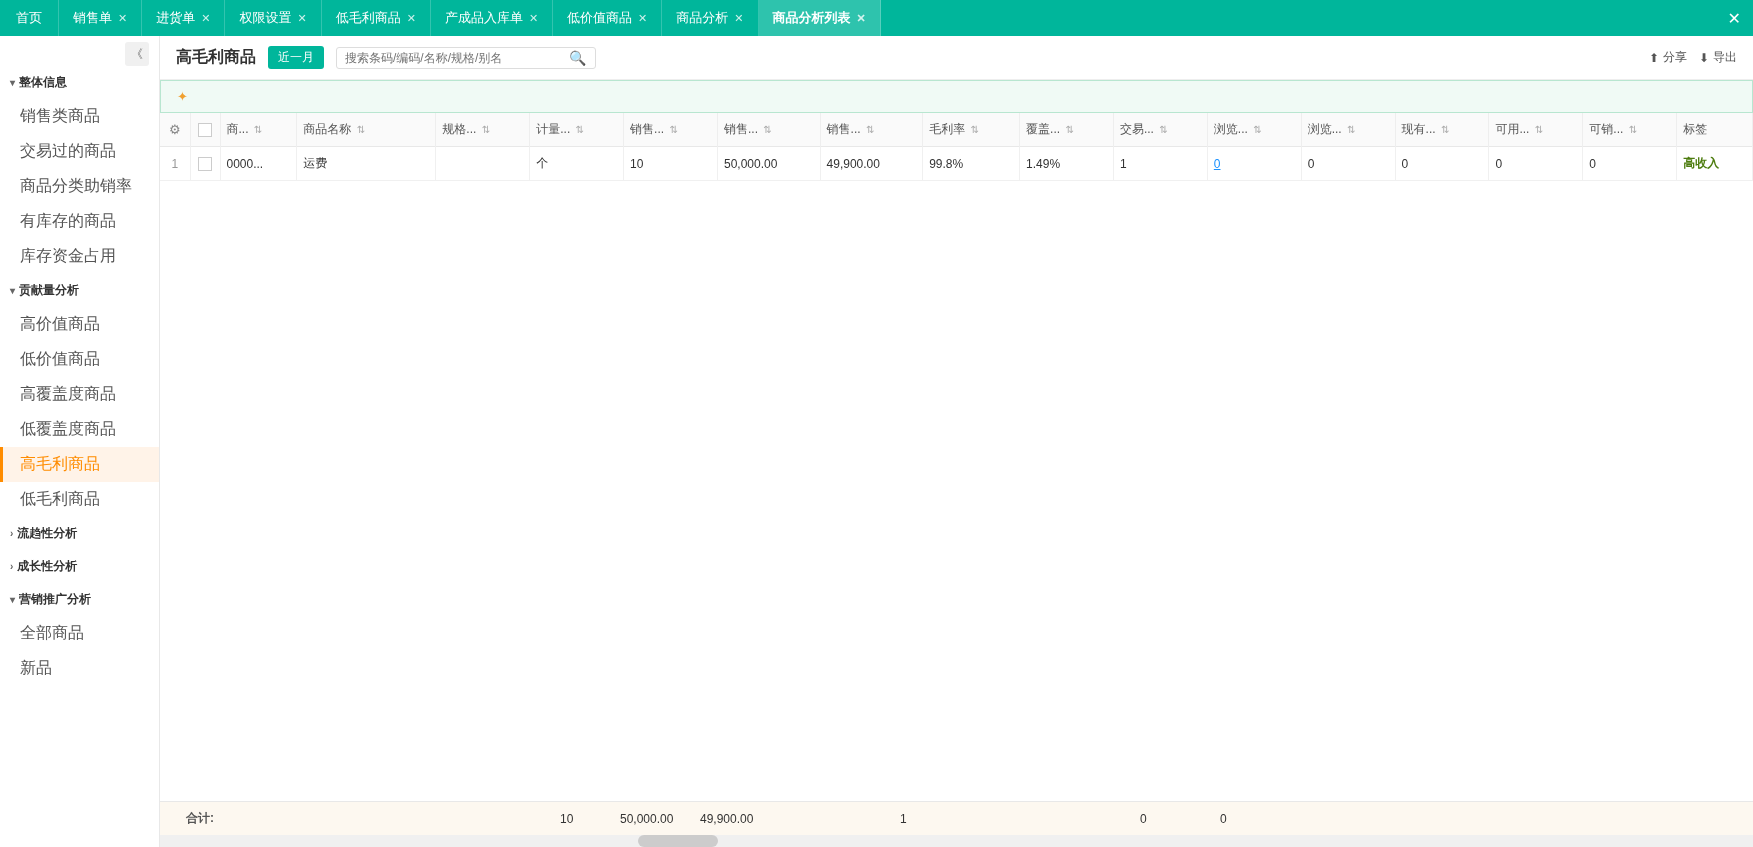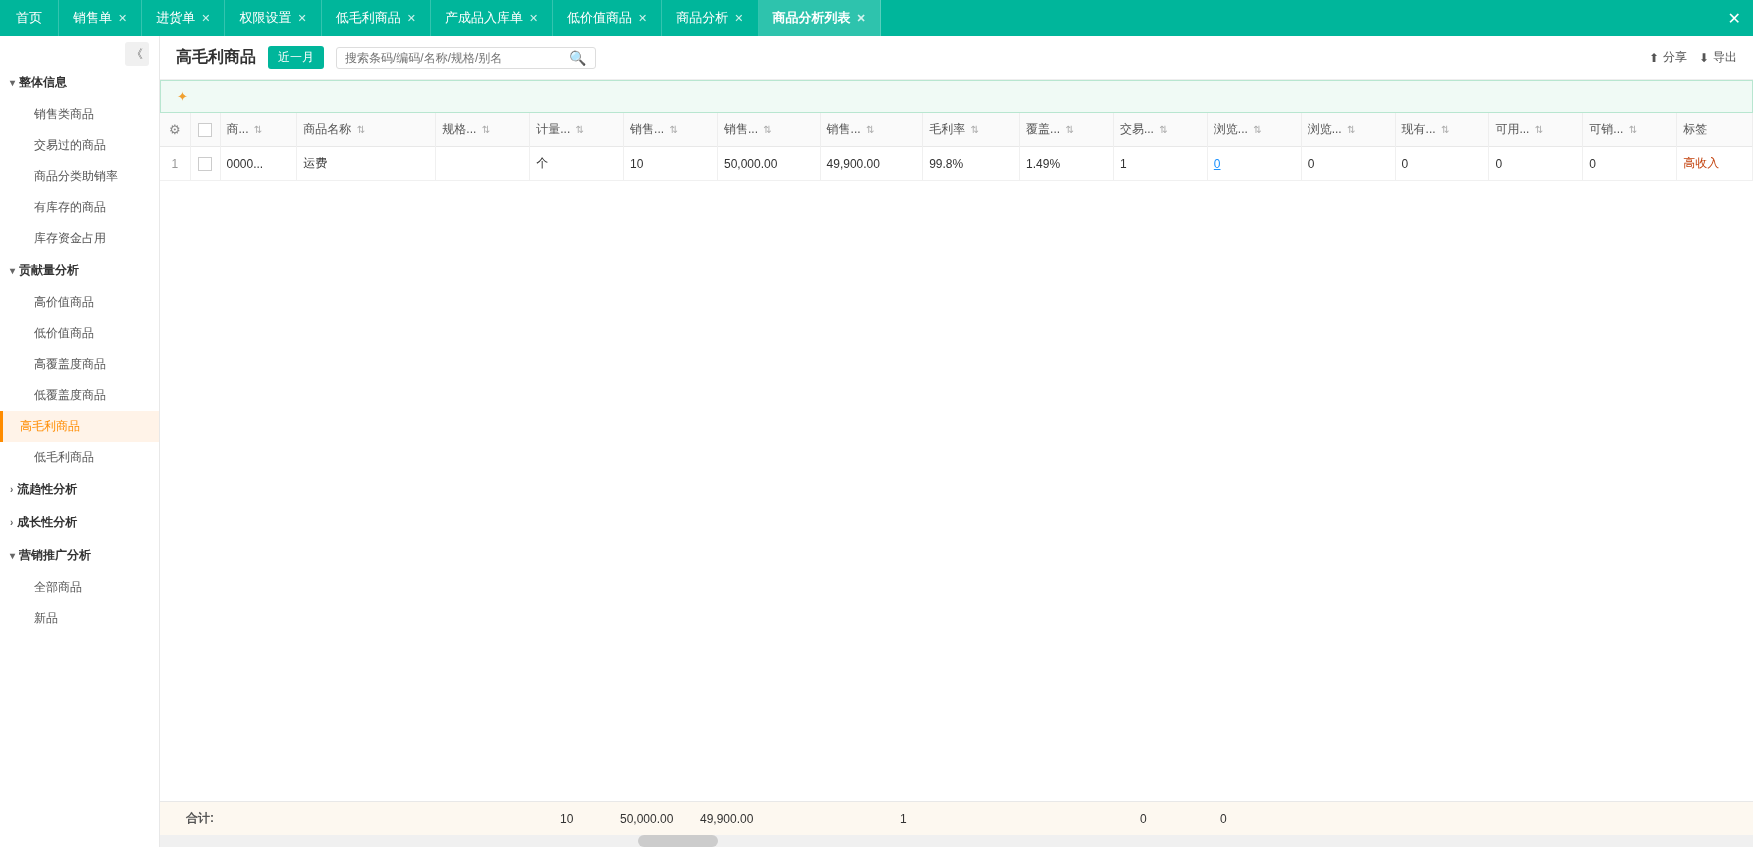--- a/index.html
+++ b/index.html
@@ -66,22 +66,22 @@
       color: #333;
       font-weight: bold;
       cursor: pointer;
     }
     .sidebar-section-header .arrow {
       margin-right: 4px;
       font-size: 10px;
       color: #666;
     }
     .sidebar-item {
-      padding: 7px 10px 7px 34px;
-      font-size: 12px;
+      padding: 7px 10px 7px 20px;
+      font-size: 16px;
       color: #555;
       cursor: pointer;
     }
     .sidebar-item.active {
       background: #fff3e8;
       color: #ff8c00;
       border-left: 3px solid #ff8c00;
       padding-left: 17px;
     }
 
@@ -208,22 +208,22 @@
     tbody tr {
       border-bottom: 1px solid #f0f0f0;
     }
     tbody td {
       padding: 8px 6px;
       color: #333;
       white-space: nowrap;
       border-right: 1px solid #f0f0f0;
     }
     .tag-green {
-      color: #c2410c;
-      font-weight: normal;
+      color: #4d7c0f;
+      font-weight: bold;
     }
     .link-blue {
       color: #1890ff;
       text-decoration: underline;
       cursor: pointer;
     }
 
     
     .table-footer {
       display: flex;

